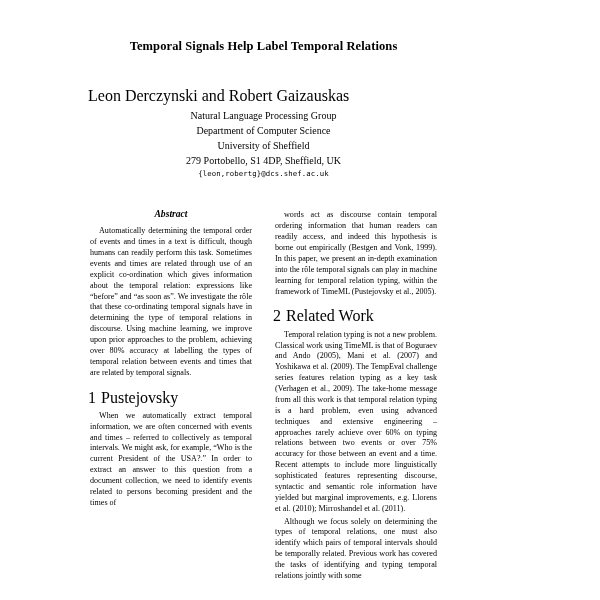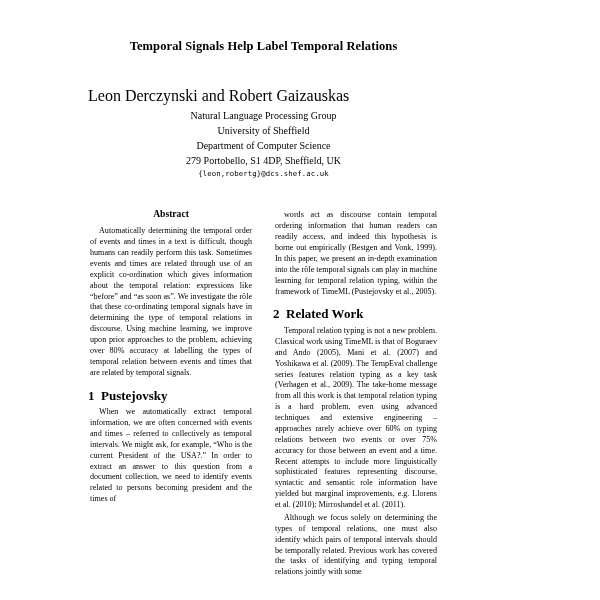--- a/index.html
+++ b/index.html
@@ -61,24 +61,25 @@
     width: 229px;
     font-size: 8.1px;
     line-height: 1.345;
     text-align: justify;
   }
   .sec-abstract {
     text-align: center;
     font-size: 9.6px;
     font-weight: bold;
     margin-bottom: 5px;
+    font-style: italic;
   }
   .sec-head {
-    font-size: 13px;
-    font-weight: bold;
+    font-size: 16px;
+    font-weight: normal;
     margin: 9px 0 4px 0;
     line-height: 1.2;
     text-align: left;
   }
   .sec-head .num {
     display: inline-block;
     min-width: 13px;
   }
   p {
     margin: 2px;
@@ -96,22 +97,22 @@
 <body>
 
 <div class="page">
 
   <div class="title">Temporal Signals Help Label Temporal Relations</div>
 
   <div class="authors">Leon Derczynski and Robert Gaizauskas</div>
 
   <div class="affil">
     <div>Natural Language Processing Group</div>
+    <div>Department of Computer Science</div>
     <div>University of Sheffield</div>
-    <div>Department of Computer Science</div>
     <div>279 Portobello, S1 4DP, Sheffield, UK</div>
   </div>
 
   <div class="email">{leon,robertg}@dcs.shef.ac.uk</div>
 
   <div class="columns">
 
     <div class="col">
       <div class="sec-abstract">Abstract</div>
       <p class="first">Automatically determining the temporal order of events and times in a text is difficult, though humans can readily perform this task. Sometimes events and times are related through use of an explicit co-ordination which gives information about the temporal relation: expressions like “before” and “as soon as”. We investigate the rôle that these co-ordinating temporal signals have in determining the type of temporal relations in discourse. Using machine learning, we improve upon prior approaches to the problem, achieving over 80% accuracy at labelling the types of temporal relation between events and times that are related by temporal signals.</p>

